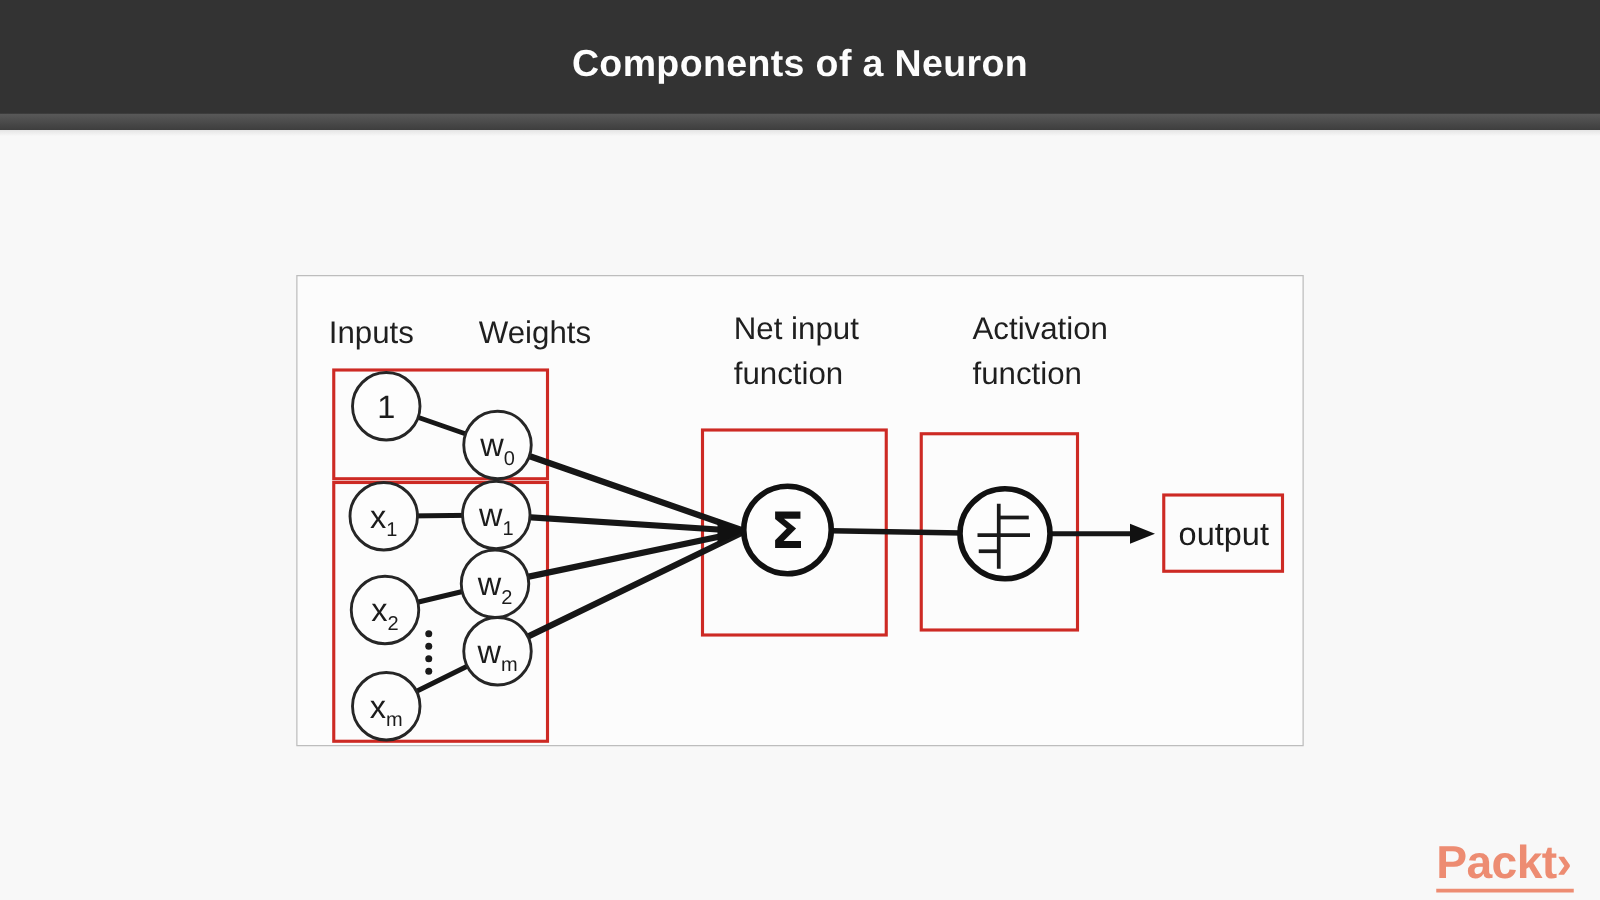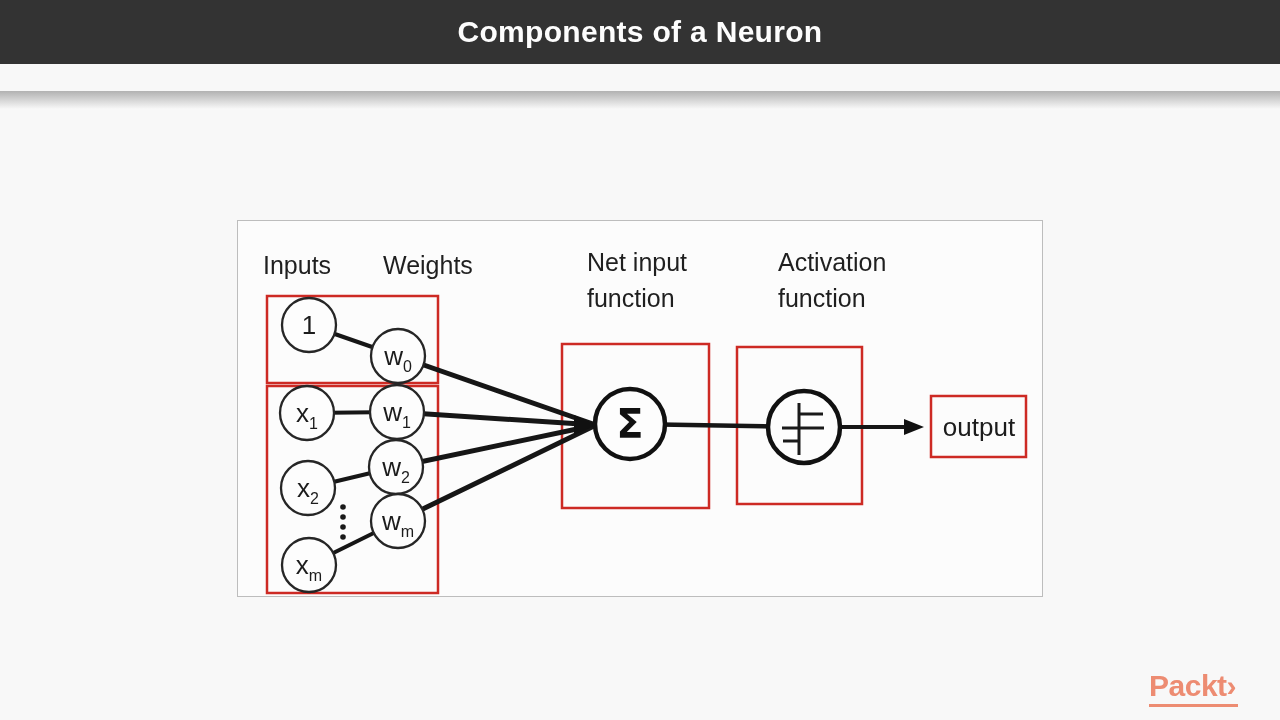--- a/index.html
+++ b/index.html
@@ -11,21 +11,21 @@
     --bg:#f8f8f8;
   }
   *{margin:0;padding:0;box-sizing:border-box;}
   html,body{width:1280px;height:720px;overflow:hidden;}
   body{
     background:var(--bg);
     font-family:"Liberation Sans","DejaVu Sans",sans-serif;
     position:relative;
   }
   .header{
-    position:absolute;left:0;top:0;width:1280px;height:64px;
+    position:absolute;left:0;top:0;width:1280px;height:104px;
     background:var(--header-bg);
     display:flex;align-items:center;justify-content:center;
   }
   .header-title{
     color:#fdfdfd;font-size:30px;font-weight:600;letter-spacing:.3px;
   }
   .header-shadow{
     position:absolute;left:0;top:91px;width:1280px;height:18px;
     background:linear-gradient(to bottom, rgba(120,120,120,.55), rgba(248,248,248,0));
   }
@@ -48,21 +48,21 @@
   .sigma-text{font-family:"DejaVu Sans","Liberation Sans",sans-serif;font-size:40px;font-weight:700;fill:#111;text-anchor:middle;}
   .col-label{font-family:"Liberation Sans","DejaVu Sans",sans-serif;font-size:25px;fill:#1f1f1f;}
   .out-label{font-family:"Liberation Sans","DejaVu Sans",sans-serif;font-size:26px;fill:#1c1c1c;text-anchor:middle;}
   .step-glyph{stroke:#1a1a1a;stroke-width:3;fill:none;}
   .dot{fill:#1a1a1a;}
   .solid{fill:#111;stroke:none;}
 
   .packt-logo{
     position:absolute;left:1149px;top:671px;
     color:var(--logo);
-    font-size:30px;font-weight:700;letter-spacing:-.5px;line-height:1;
+    font-size:37px;font-weight:700;letter-spacing:-.5px;line-height:1;
     border-bottom:3px solid var(--logo);
     padding:0 2px 3px 0;
   }
   .packt-logo .chev{font-weight:700;}
 </style>
 </head>
 <body>
 
 <div class="header">
   <div class="header-title">Components of a Neuron</div>

